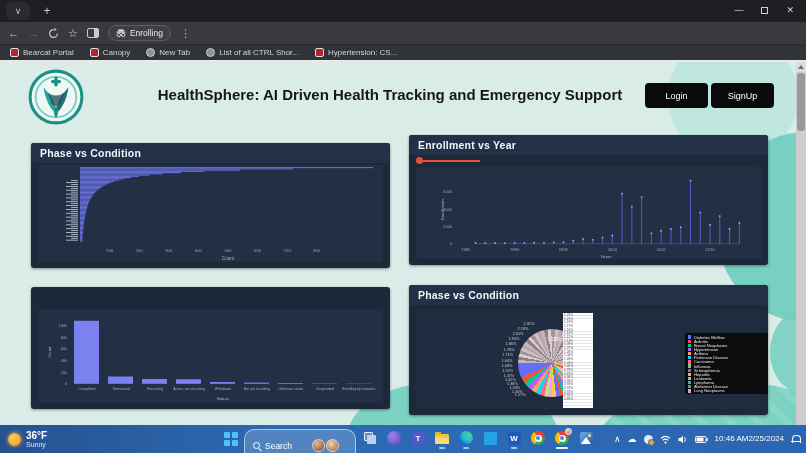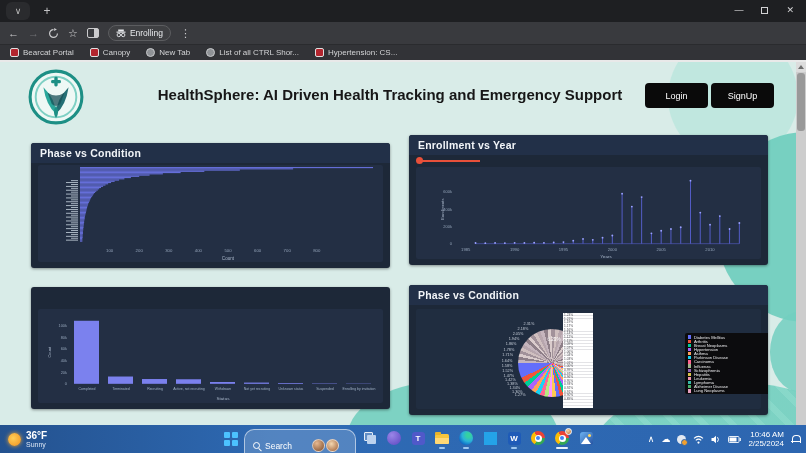--- a/index.html
+++ b/index.html
@@ -113,21 +113,21 @@
   .chrome::before{content:"";position:absolute;left:3.5px;top:3.5px;width:7px;height:7px;border-radius:50%;background:#fff}
   .chrome::after{content:"";position:absolute;left:5px;top:5px;width:4px;height:4px;border-radius:50%;background:#4285f4}
   .badge{position:absolute;right:-2px;top:-2px;width:7px;height:7px;border-radius:50%;background:radial-gradient(circle at 40% 35%,#f8d5a8,#b06a30);border:1px solid #fff}
   .photos{width:13px;height:13px;border-radius:3px;background:linear-gradient(135deg,#6db3f2,#2450a0);position:relative;overflow:hidden}
   .photos::after{content:"";position:absolute;left:1px;bottom:1px;border-left:5.5px solid transparent;border-right:5.5px solid transparent;border-bottom:7px solid #fff}
   .photos::before{content:"";position:absolute;right:2px;top:2px;width:3px;height:3px;border-radius:50%;background:#ffd65c}
   .tray{position:absolute;right:6px;top:0;height:28px;display:flex;align-items:center;gap:7px}
   .tri{color:#fff;font-size:9px;line-height:9px}
   .headset{width:9px;height:9px;border-radius:50%;background:#e3e9f2;position:relative}
   .headset::after{content:"";position:absolute;right:-2px;bottom:-2px;width:5px;height:5px;border-radius:50%;background:#f0a030;border:1px solid #2d66b0}
-  .clock{display:flex;flex-direction:column;align-items:flex-end;line-height:1.15}
+  .clock{display:flex;flex-direction:row;align-items:flex-end;line-height:1.15}
   .clock span{font-size:8px;color:#fff}
   .bell{width:9px;height:9px;position:relative}
   .bell::before{content:"";position:absolute;left:1px;top:0;width:7px;height:7px;background:transparent;border:1.2px solid #fff;border-bottom:none;border-radius:4px 4px 0 0}
   .bell::after{content:"";position:absolute;left:0;top:6.5px;width:9px;height:1.2px;background:#fff}
 </style>
 </head>
 <body>
 
 <div class="screen">
 

